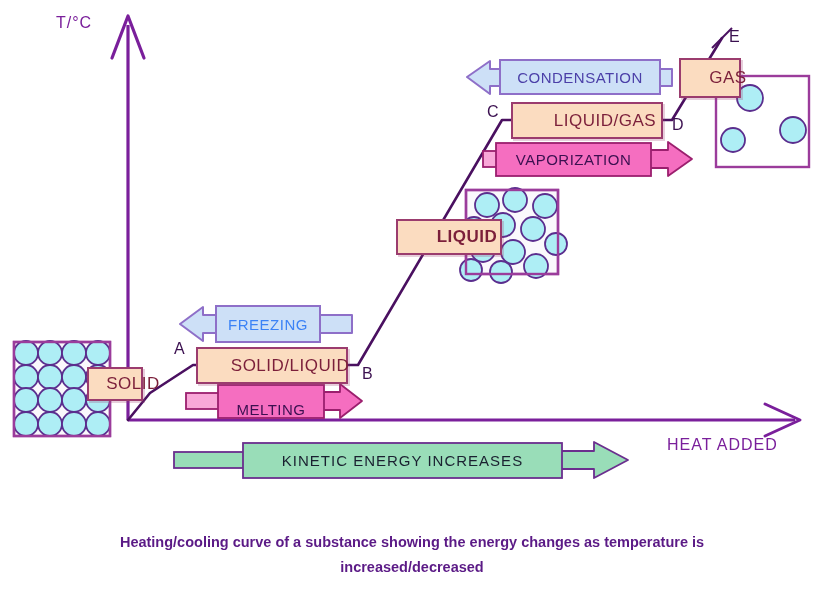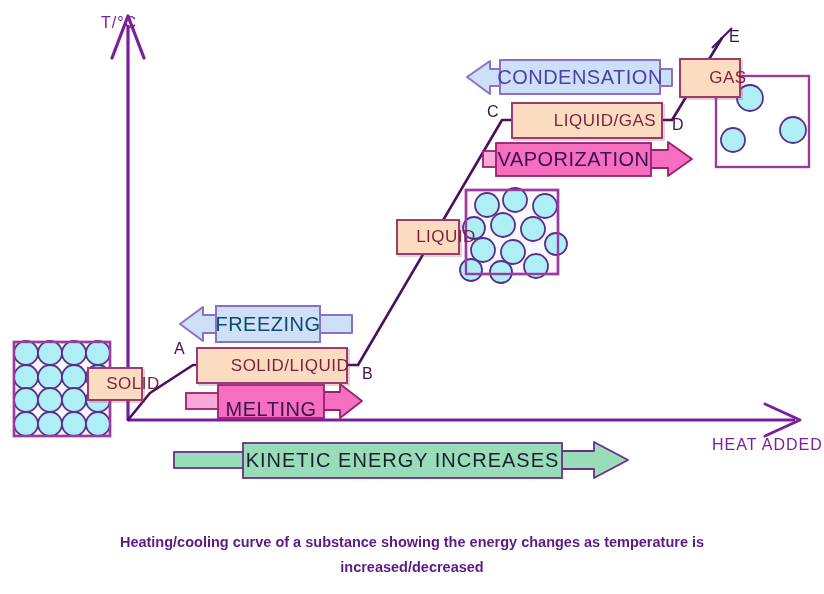--- a/index.html
+++ b/index.html
@@ -44,29 +44,28 @@
     color: #3B1050;
     font-size: 16px;
     white-space: nowrap;
   }
   .axis-label {
     position: absolute;
     color: #7A1F9B;
     font-size: 16px;
     letter-spacing: 1px;
     white-space: nowrap;
-    margin-left: 45px;
   }
   .arrow-text {
     position: absolute;
     display: flex;
     align-items: center;
     justify-content: center;
     white-space: nowrap;
-    font-size: 20px;
+    font-size: 15px;
     letter-spacing: 0.5px;
     border-radius: 13px;
   }
   .caption {
     position: absolute;
     left: 62px;
     top: 530px;
     width: 700px;
     text-align: center;
     color: #5B1A86;
@@ -184,27 +183,27 @@
     </g>
   </svg>
 
   <div class="axis-label" style="left:56px; top:14px;">T/°C</div>
   <div class="axis-label" style="left:667px; top:436px;">HEAT  ADDED</div>
 
   <div class="label-box" style="left:87px; top:367px; width:56px; height:34px;">SOLID</div>
 
   <div class="label-box" style="left:196px; top:347px; width:152px; height:37px;">SOLID/LIQUID</div>
 
-  <div class="label-box" style="left:396px; top:219px; width:64px; height:36px;">LIQUID</div>
+  <div class="label-box" style="left:396px; top:219px; width:106px; height:36px;font-weight:bold;">LIQUID</div>
 
   <div class="label-box" style="left:511px; top:102px; width:152px; height:37px;">LIQUID/GAS</div>
 
   <div class="label-box" style="left:679px; top:58px; width:62px; height:40px;">GAS</div>
 
-  <div class="arrow-text" style="left:216px; top:306px; width:104px; height:36px; color:#0c4a6e;">FREEZING</div>
+  <div class="arrow-text" style="left:216px; top:306px; width:104px; height:36px; color:#3b82f6;">FREEZING</div>
 
   <div class="arrow-text" style="left:218px; top:385px; width:106px; height:49px; color:#3B1050;">MELTING</div>
 
   <div class="arrow-text" style="left:500px; top:60px; width:160px; height:34px; color:#4B3FA8;">CONDENSATION</div>
 
   <div class="arrow-text" style="left:496px; top:143px; width:155px; height:33px; color:#3B1050;">VAPORIZATION</div>
 
   <div class="arrow-text" style="left:243px; top:443px; width:319px; height:35px; color:#1A2030; letter-spacing:1px;">KINETIC  ENERGY  INCREASES</div>
 
   <div class="pt-label" style="left:174px; top:340px;">A</div>

